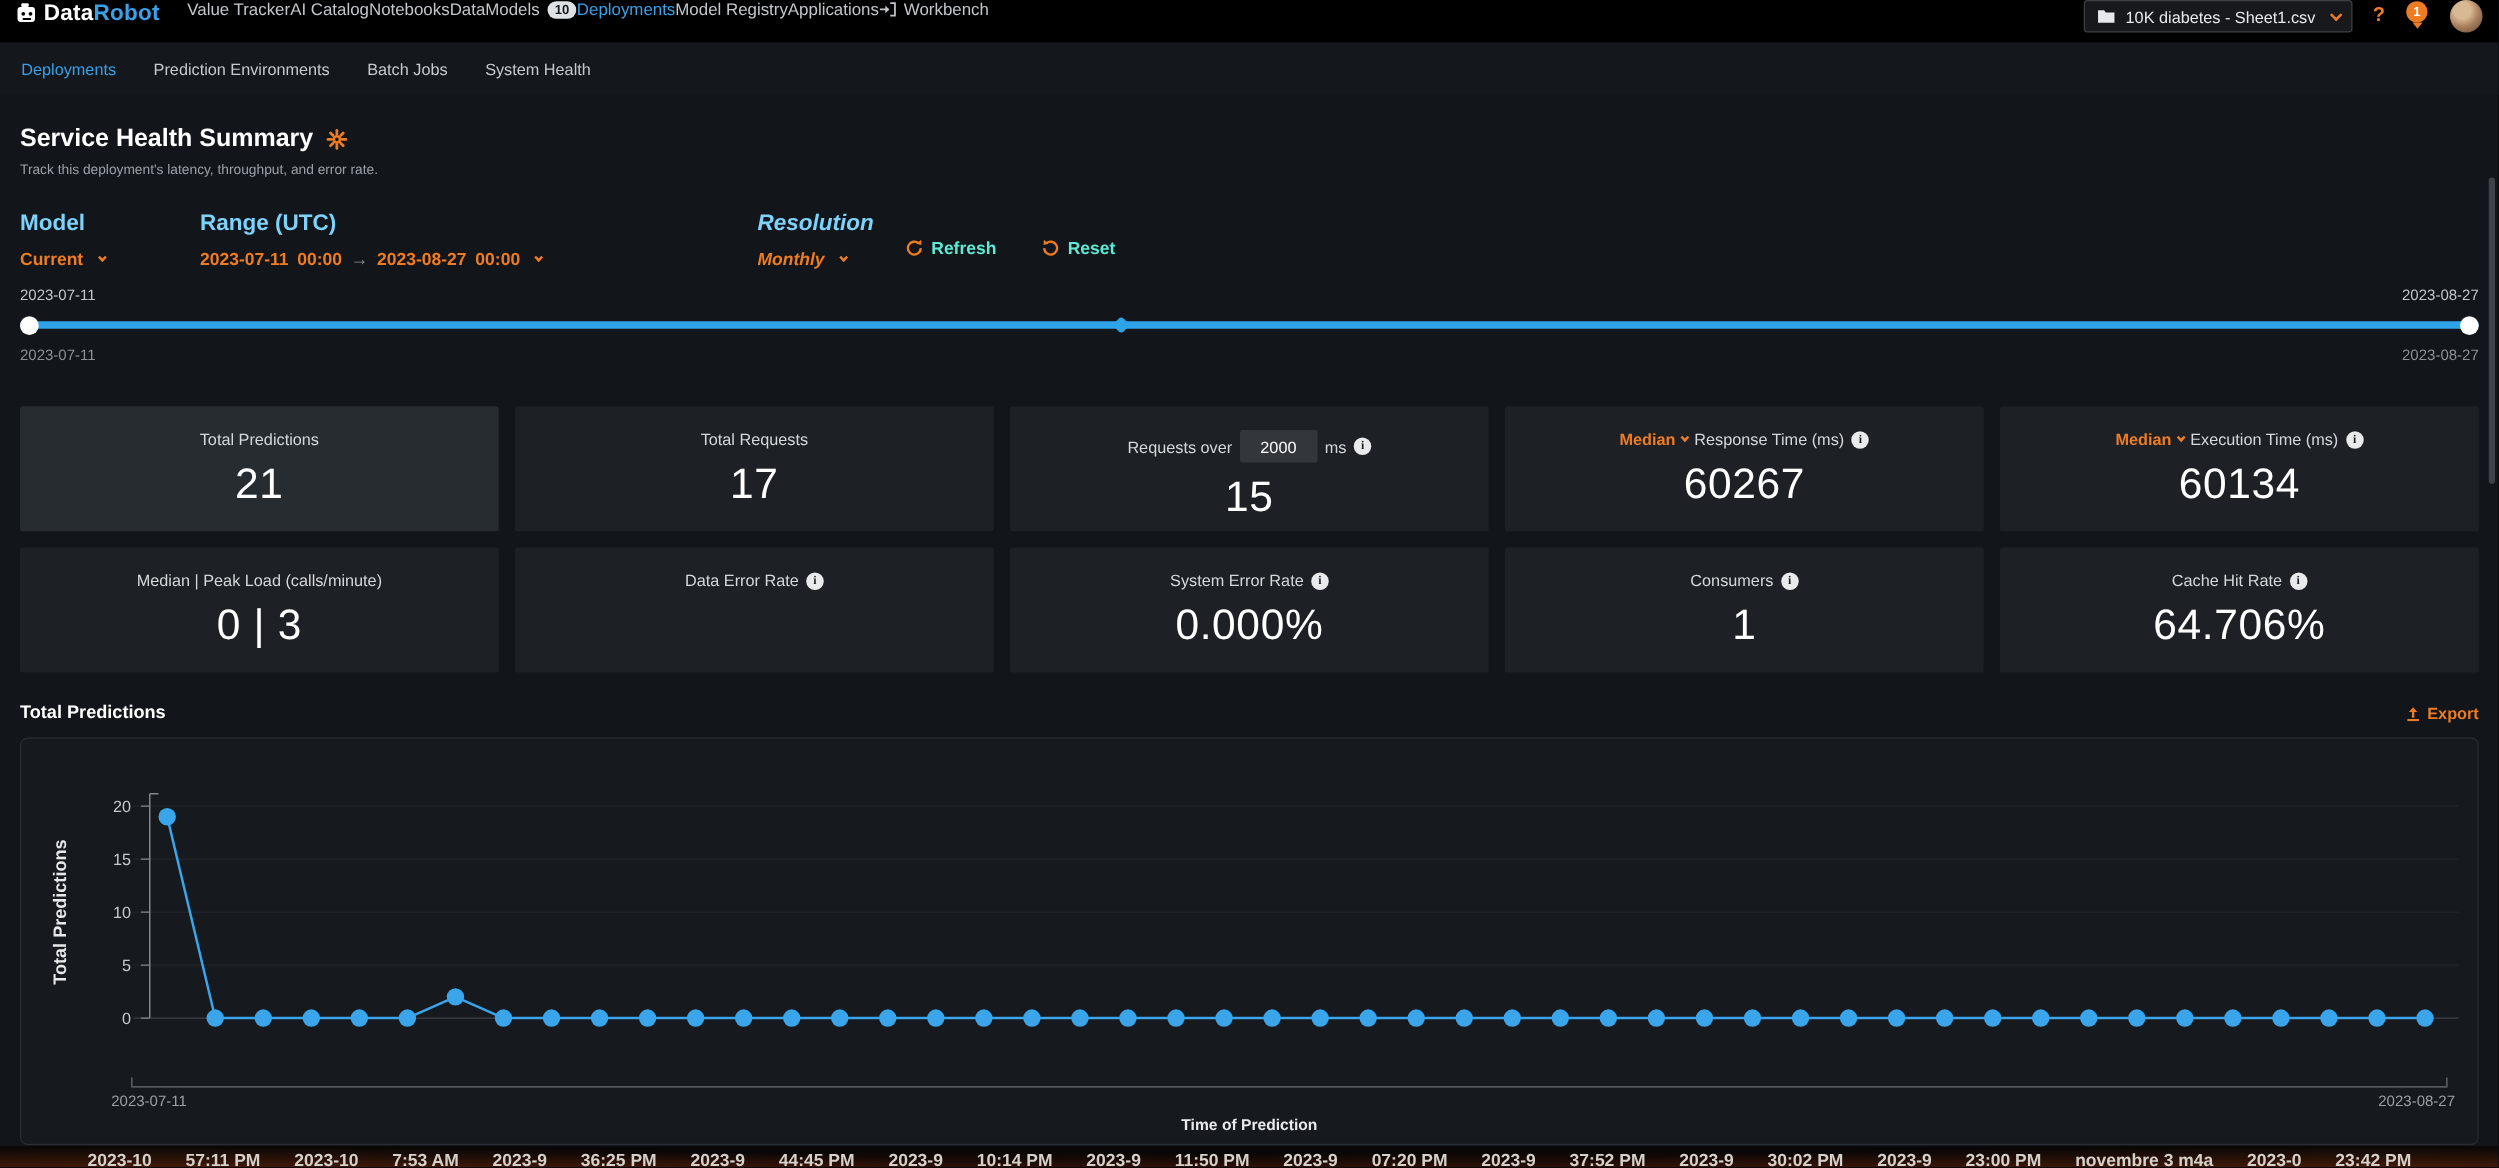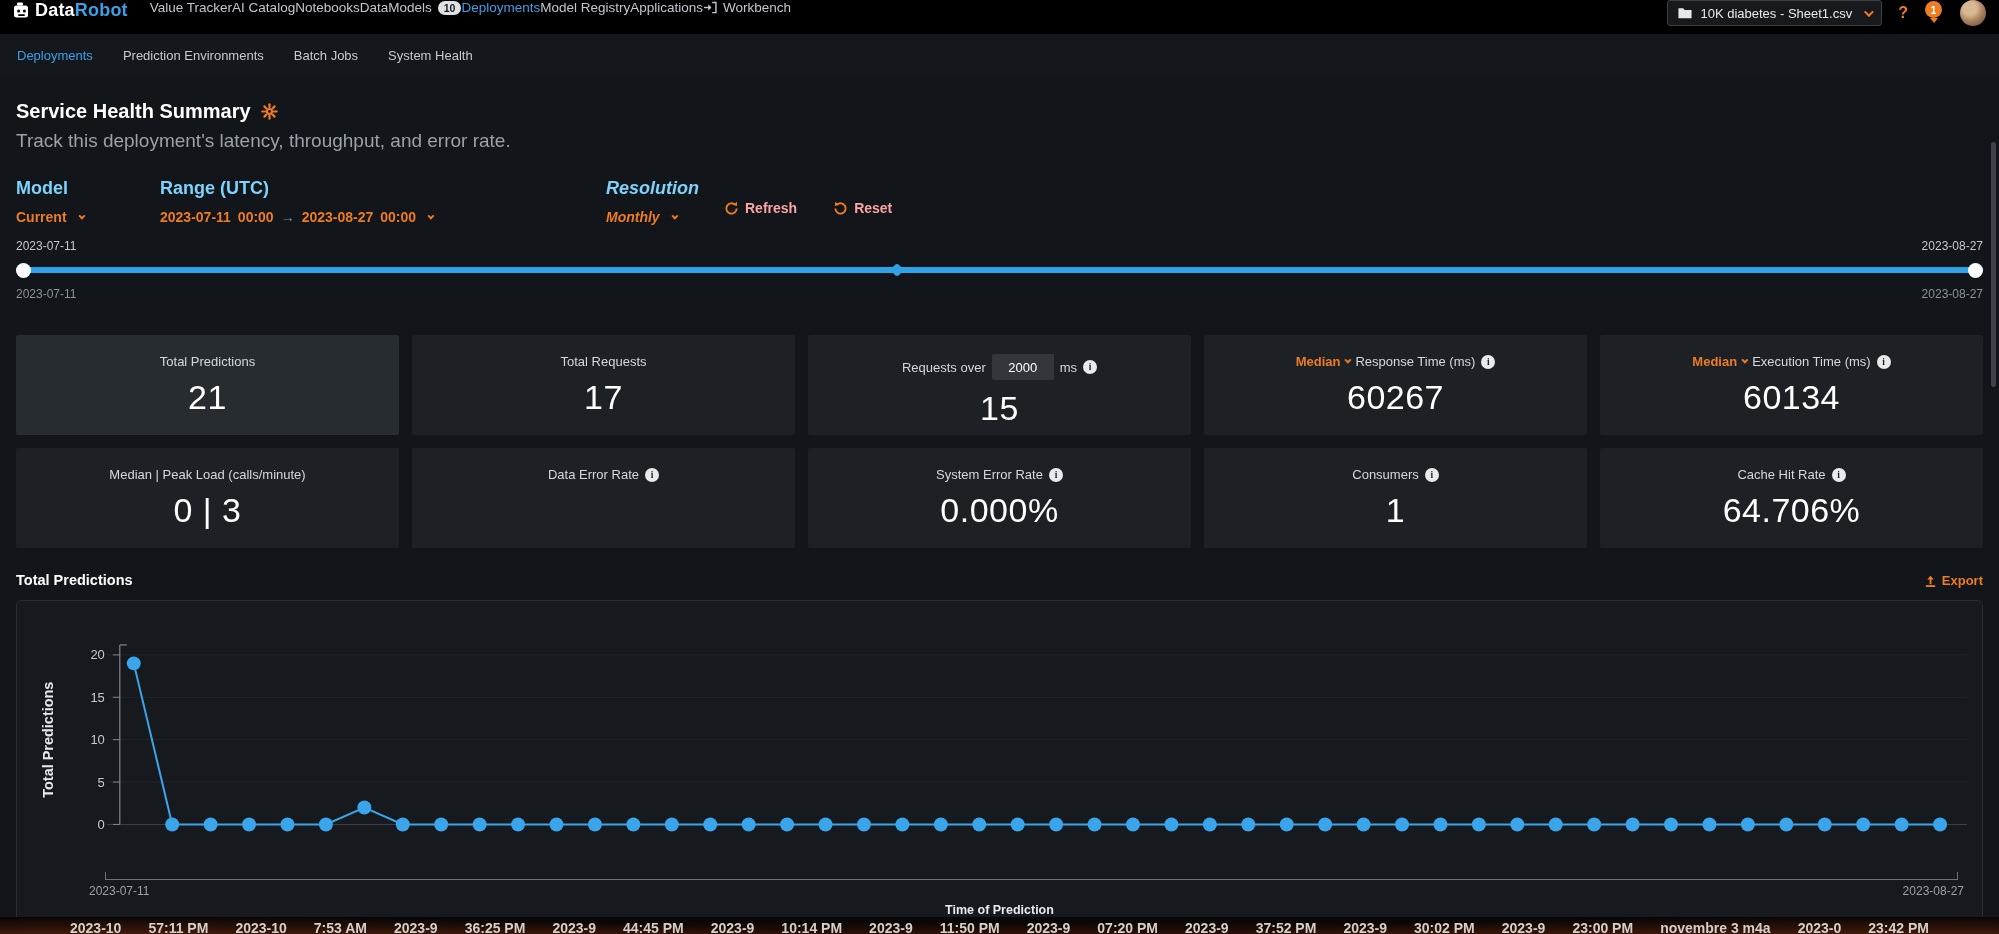--- a/index.html
+++ b/index.html
@@ -28,29 +28,29 @@
 
   
   .subnav { height:42px; background:#14181d; display:flex; align-items:center; gap:30px; padding:0 17px; }
   .subtab { color:#c6cacd; font-size:13px; cursor:pointer; white-space:nowrap; }
   .subtab.active { color:#3aa0e8; }
 
   
   .main { padding:0 16px; }
   .page-head { margin-top:24px; display:flex; align-items:center; gap:10px; }
   .page-title { color:#fff; font-size:20px; font-weight:bold; }
-  .page-sub { margin-top:7px; color:#9aa1a8; font-size:19px; }
+  .page-sub { margin-top:7px; color:#9aa1a8; font-size:11px; }
 
   
   .filters { margin-top:26px; display:flex; align-items:flex-start; }
   .fcol { margin-right:22px; }
   .flabel { color:#7dd3fc; font-size:18px; font-weight:bold; margin-bottom:10px; }
   .fvalue { color:#ee7c23; font-size:14px; font-weight:bold; cursor:pointer; display:flex; align-items:center; gap:7px; white-space:nowrap; }
   .fvalue .dim-arrow { color:#8b9097; font-weight:normal; }
-  .faction { color:#fca5a5; font-size:14px; font-weight:bold; cursor:pointer; display:flex; align-items:center; gap:6px; margin-top:22px; margin-right:36px; }
+  .faction { color:#5eead4; font-size:14px; font-weight:bold; cursor:pointer; display:flex; align-items:center; gap:6px; margin-top:22px; margin-right:36px; }
   .fcol.resolution { margin-left:88px;font-style:italic; }
 
   
   .slider-wrap { margin-top:14px; }
   .slider-labels { display:flex; justify-content:space-between; color:#c6c9cc; font-size:12px; }
   .slider-labels.bottom { color:#8d9298; margin-top:9px; }
   .slider-track-row { position:relative; height:16px; margin-top:9px; }
   .slider-track { position:absolute; left:0; right:0; top:5px; height:6px; background:#2fa3e8; border-radius:3px; cursor:pointer; }
   .slider-handle { position:absolute; top:1px; width:15px; height:15px; border-radius:50%; background:#fff; cursor:grab; z-index:2; }
   .slider-handle.left { left:0; } .slider-handle.right { right:0; }

